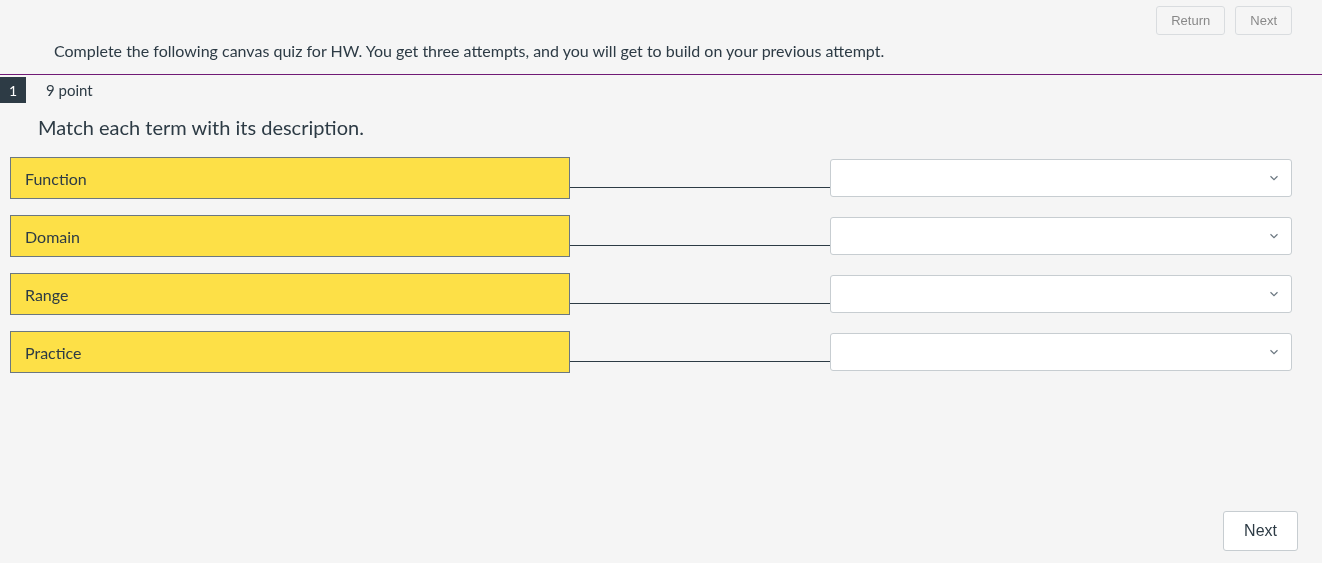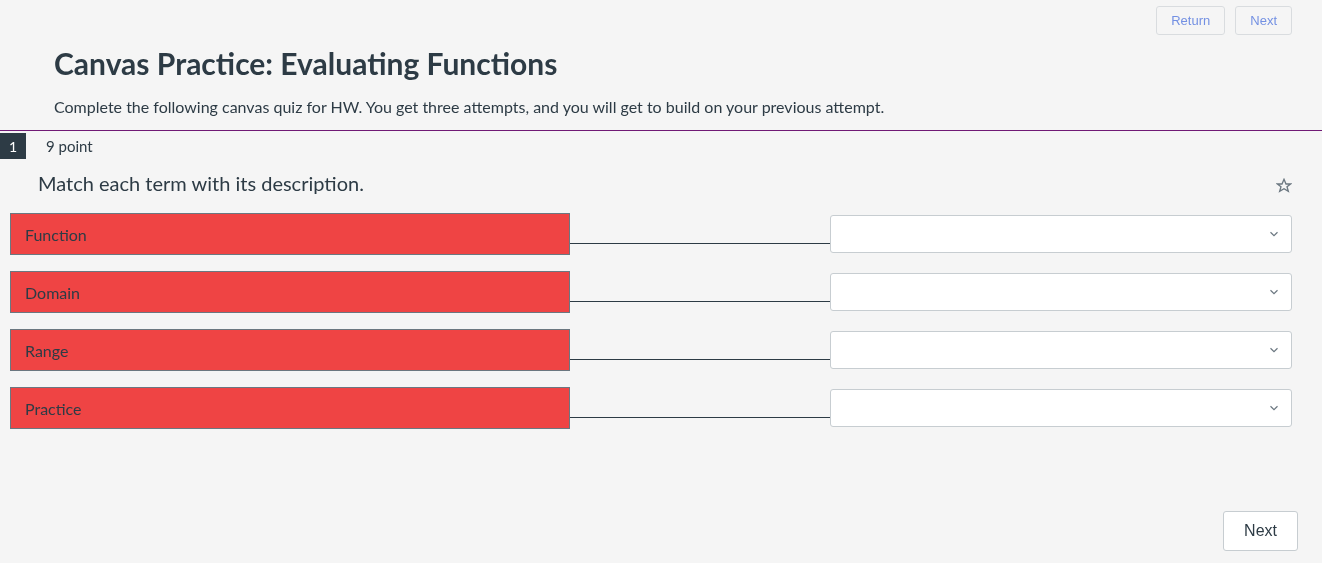--- a/index.html
+++ b/index.html
@@ -19,21 +19,21 @@
   }
   .topbar {
     display: flex;
     justify-content: flex-end;
     padding: 6px 30px 0 0;
     gap: 10px;
   }
   .ghost-btn {
     border: 1px solid #c7cdd1;
     background: #f5f5f5;
-    color: #1d4ed8;
+    color: #404040;
     font-size: 13px;
     padding: 6px 14px;
     border-radius: 3px;
     cursor: pointer;
     opacity: 0.6;
   }
   .title {
     font-size: 30px;
     font-weight: 700;
     padding: 10px 0 10px 54px;
@@ -83,21 +83,21 @@
   }
   .match-row {
     display: flex;
     align-items: center;
     margin-bottom: 16px;
     height: 42px;
   }
   .term-box {
     flex: 0 0 560px;
     border: 1px solid #6b7780;
-    background: #ef4444;
+    background: #fde047;
     padding: 18px 14px;
     font-size: 16px;
     color: #2d3b45;
     height: 42px;
     display: flex;
     align-items: center;
   }
   .connector {
     flex: 0 0 260px;
     height: 1px;
@@ -138,21 +138,20 @@
 </head>
 <body>
 
 <div class="page">
 
   <div class="topbar">
     <button class="ghost-btn">Return</button>
     <button class="ghost-btn">Next</button>
   </div>
 
-  <h1 class="title">Canvas Practice: Evaluating Functions</h1>
 
   <p class="instructions">Complete the following canvas quiz for HW. You get three attempts, and you will get to build on your previous attempt.</p>
 
   <div class="question-header">
     <div class="qnum">1</div>
     <div class="points">9 point</div>
   </div>
 
   <div class="prompt">Match each term with its description.</div>
 

